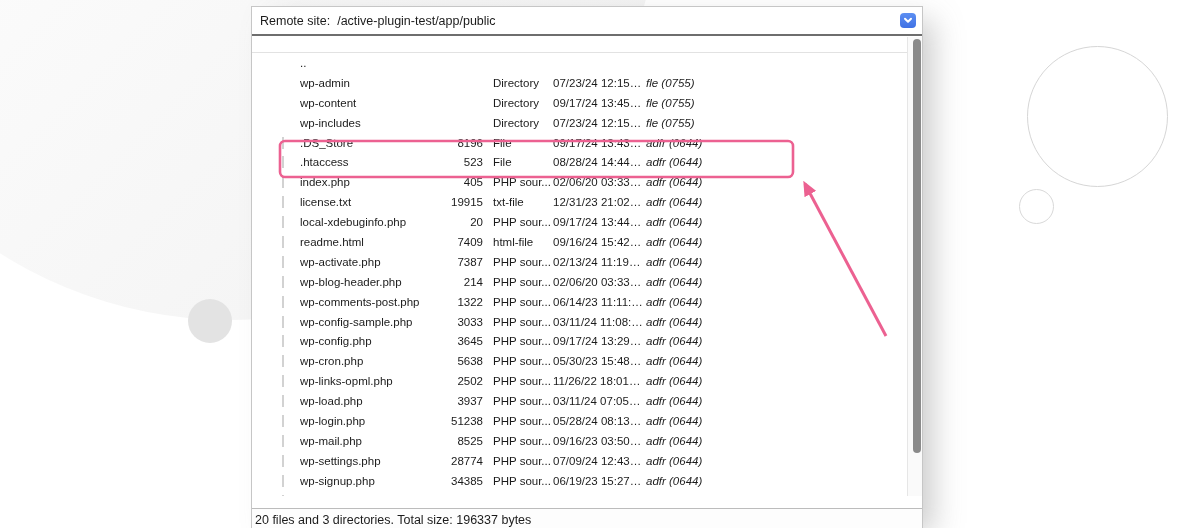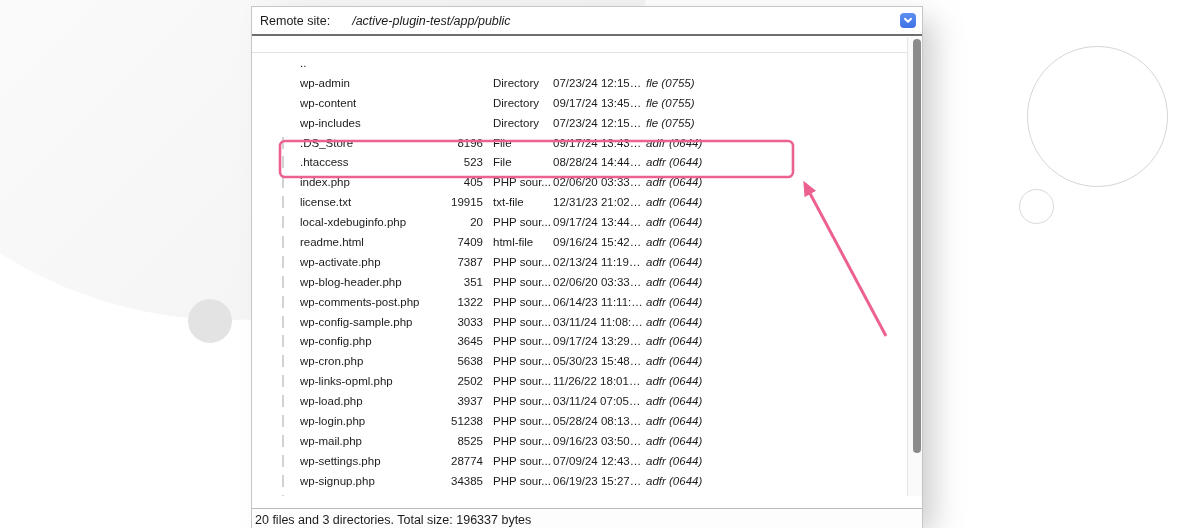--- a/index.html
+++ b/index.html
@@ -15,21 +15,21 @@
   .circle-outline-small{left:1019px;top:189px;width:33px;height:33px;border:1px solid #d9d9d9;}
 
   
   .panel{position:absolute;left:251px;top:6px;width:672px;height:525px;background:#fff;
          border:1px solid #c6c6c6;box-sizing:border-box;
          box-shadow:16px 8px 28px -6px rgba(110,110,110,0.35);}
 
   .toolbar{position:absolute;left:0;top:0;right:0;height:27px;display:flex;align-items:center;
            border-bottom:2px solid #6e6e6e;background:#fff;font-size:12.5px;}
   .toolbar-label{padding-left:8px;white-space:nowrap;}
-  .toolbar-path{margin-left:22px;white-space:nowrap;flex:1;font-style:italic;}
+  .toolbar-path{margin-left:7px;white-space:nowrap;flex:1;}
   .dd-btn{position:absolute;right:6px;top:6px;width:16px;height:15px;border:none;padding:0;
           border-radius:4px;background:linear-gradient(#5d8ff2,#3f71e4);display:flex;
           align-items:center;justify-content:center;cursor:pointer;}
 
   .header-row{position:absolute;left:0;top:29px;right:0;height:17px;background:#fff;
               border-bottom:1px solid #e2e2e2;display:grid;font-size:11px;color:#222;
               grid-template-columns:156px 52px 61px 92px 75px auto;padding-left:30px;
               align-items:center;box-sizing:border-box;}
   .hcell{height:13px;display:flex;align-items:center;border-right:1px solid #dcdcdc;
          padding-left:3px;box-sizing:border-box;overflow:hidden;white-space:nowrap;}
@@ -241,21 +241,21 @@
       <span class="fcell modified">02/13/24 11:19:09</span>
       <span class="fcell perms">adfr (0644)</span>
       <span class="fcell rest"></span>
     </div>
         <div class="frow file">
       <span class="fcell icon">
         
         <span class="icon-file"></span>
       </span>
       <span class="fcell name">wp-blog-header.php</span>
-      <span class="fcell size">351</span>
+      <span class="fcell size">214</span>
       <span class="fcell type">PHP sour...</span>
       <span class="fcell modified">02/06/20 03:33:11</span>
       <span class="fcell perms">adfr (0644)</span>
       <span class="fcell rest"></span>
     </div>
         <div class="frow file">
       <span class="fcell icon">
         
         <span class="icon-file"></span>
       </span>

